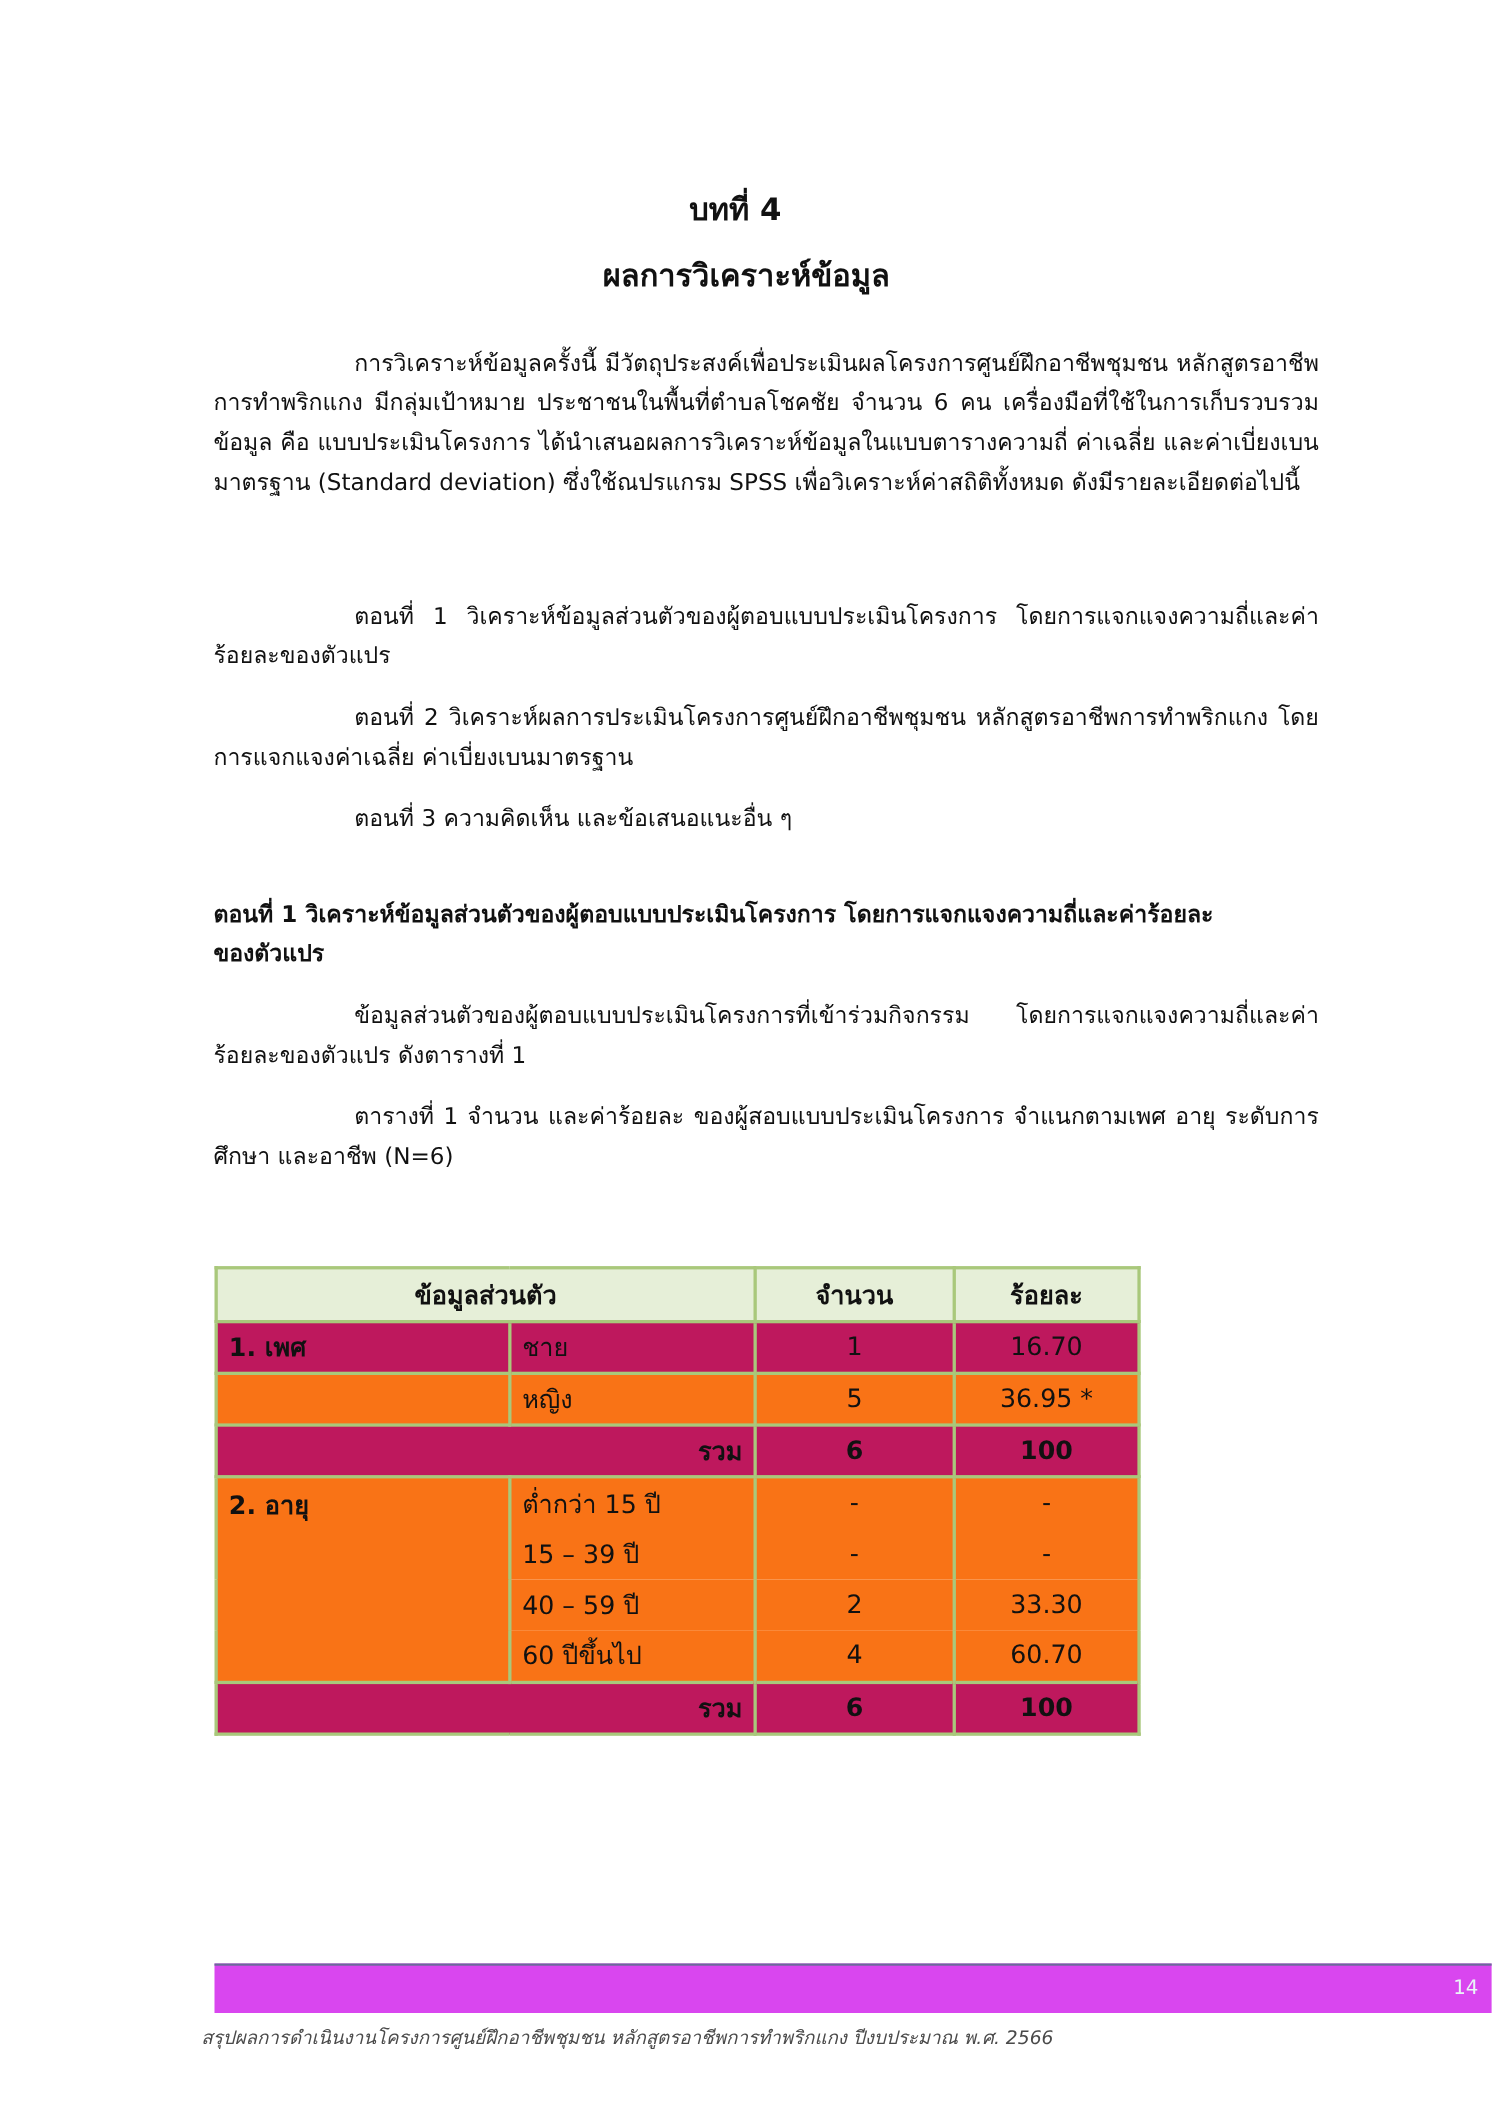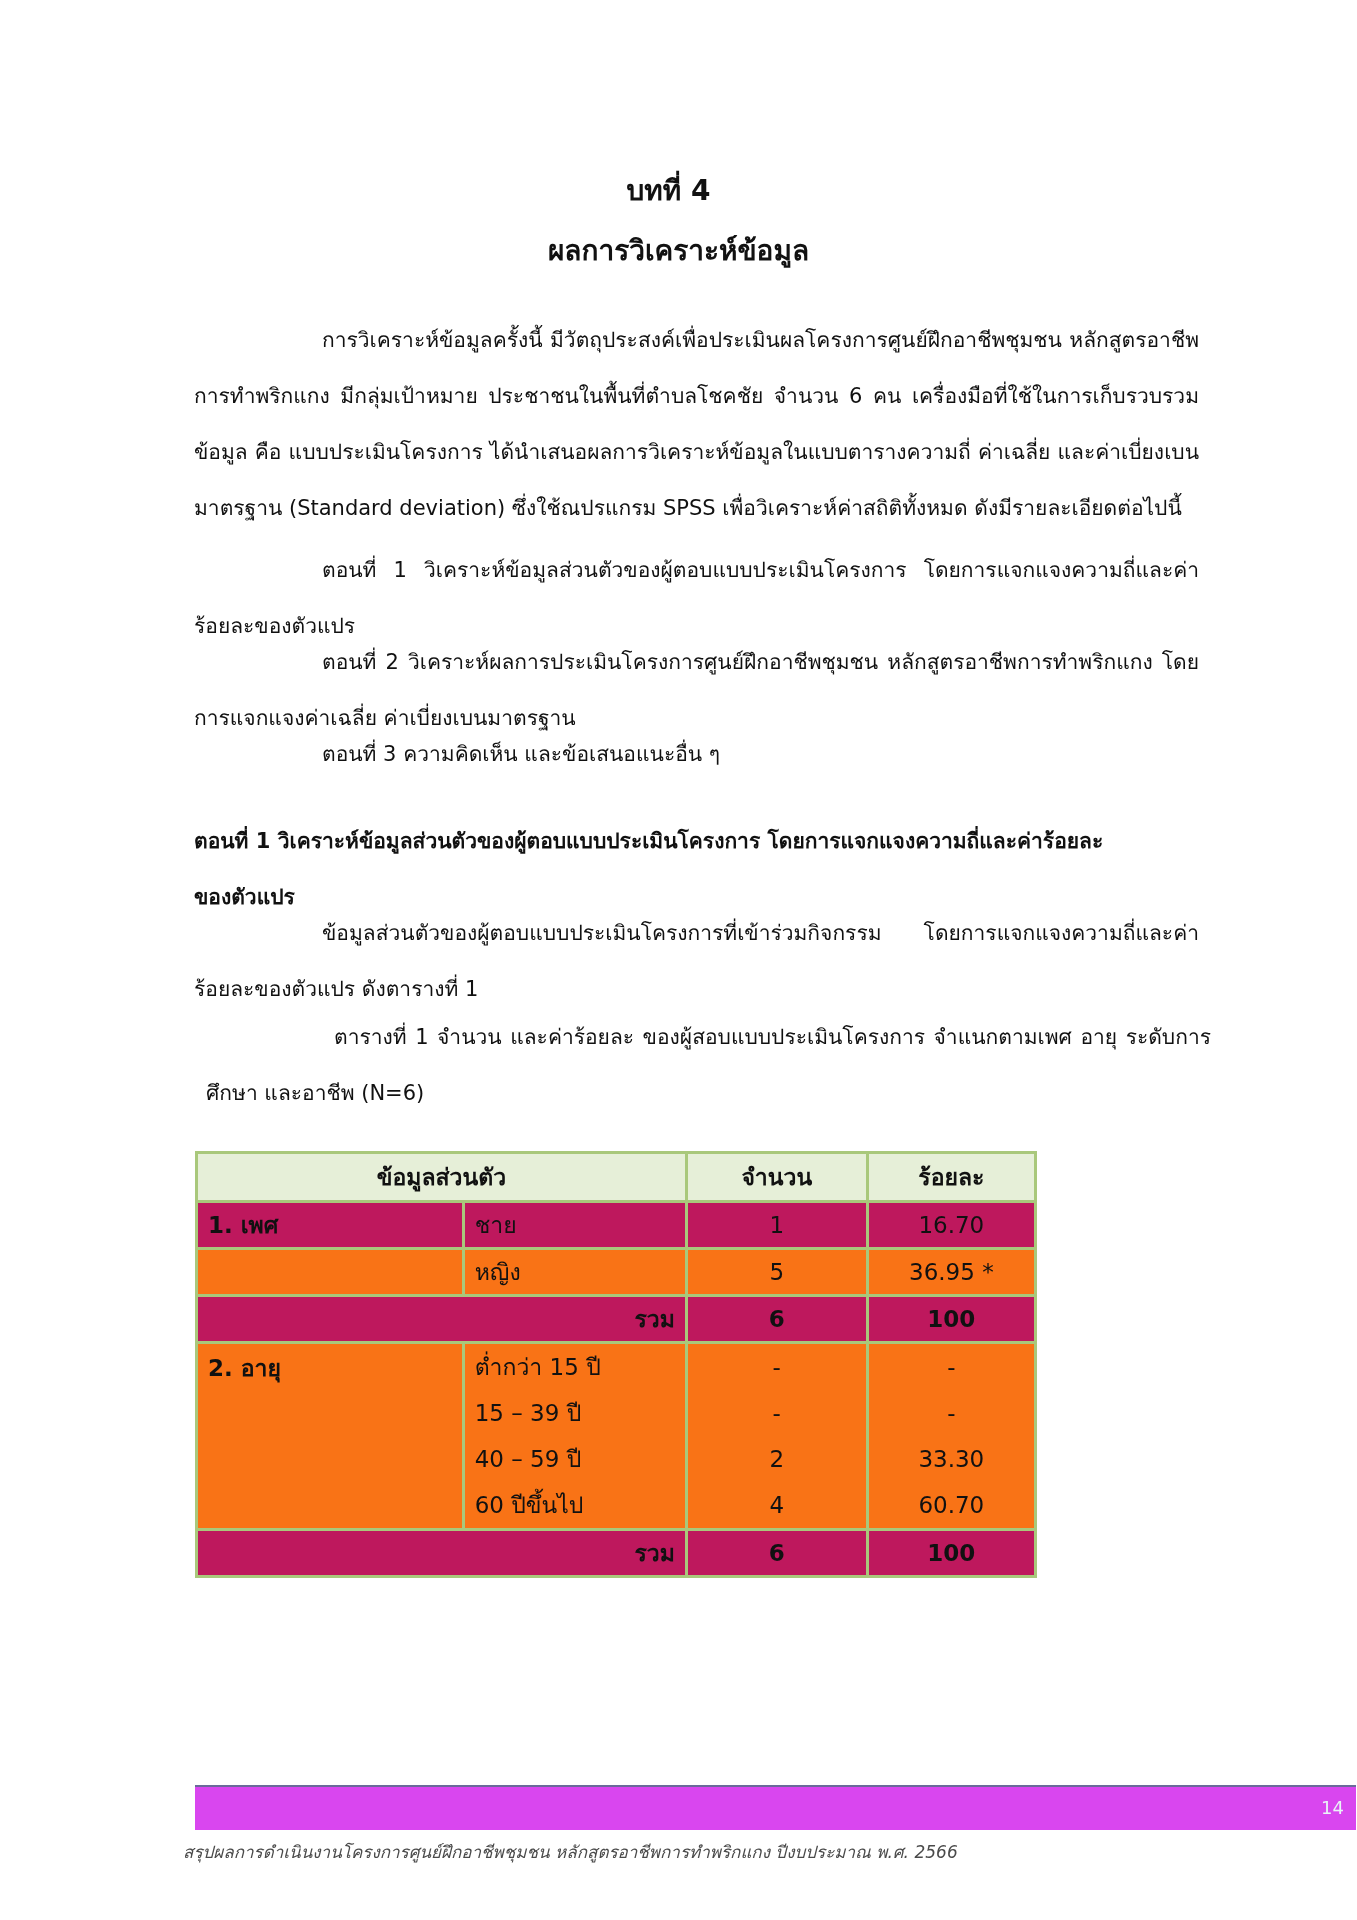--- a/index.html
+++ b/index.html
@@ -10,21 +10,21 @@
     .chapter-no {
       position: absolute; top: 168px; left: 0; width: 1337px; text-align: center;
       font-size: 28px; font-weight: bold;
     }
     .chapter-title {
       position: absolute; top: 228px; left: 0; width: 1357px; text-align: center;
       font-size: 28px; font-weight: bold;
     }
     .body-text {
       position: absolute; left: 194px; width: 1005px;
-      font-size: 21px; line-height: 56px; text-align: justify;
+      font-size: 21px; line-height: 36px; text-align: justify;
     }
     .indent { text-indent: 128px; }
     .p1 { top: 312px; }
     .p2 { top: 542px; }
     .p3 { top: 634px; }
     .p4 { top: 726px; }
     .h-sec { top: 813px; font-weight: bold; }
     .p5 { top: 905px; }
     .p6 { top: 997px; }
 
@@ -60,21 +60,21 @@
 
 <div class="chapter-no">บทที่  4</div>
 <div class="chapter-title">ผลการวิเคราะห์ข้อมูล</div>
 
 <p class="body-text indent p1" style="margin:0">การวิเคราะห์ข้อมูลครั้งนี้ มีวัตถุประสงค์เพื่อประเมินผลโครงการศูนย์ฝึกอาชีพชุมชน หลักสูตรอาชีพการทำพริกแกง  มีกลุ่มเป้าหมาย ประชาชนในพื้นที่ตำบลโชคชัย จำนวน 6 คน เครื่องมือที่ใช้ในการเก็บรวบรวมข้อมูล คือ แบบประเมินโครงการ ได้นำเสนอผลการวิเคราะห์ข้อมูลในแบบตารางความถี่ ค่าเฉลี่ย และค่าเบี่ยงเบนมาตรฐาน (Standard deviation) ซึ่งใช้ณปรแกรม SPSS เพื่อวิเคราะห์ค่าสถิติทั้งหมด ดังมีรายละเอียดต่อไปนี้</p>
 <p class="body-text indent p2" style="margin:0">ตอนที่ 1 วิเคราะห์ข้อมูลส่วนตัวของผู้ตอบแบบประเมินโครงการ โดยการแจกแจงความถี่และค่าร้อยละของตัวแปร</p>
 <p class="body-text indent p3" style="margin:0">ตอนที่ 2 วิเคราะห์ผลการประเมินโครงการศูนย์ฝึกอาชีพชุมชน หลักสูตรอาชีพการทำพริกแกง  โดยการแจกแจงค่าเฉลี่ย  ค่าเบี่ยงเบนมาตรฐาน</p>
 <p class="body-text indent p4" style="margin:0">ตอนที่ 3 ความคิดเห็น และข้อเสนอแนะอื่น ๆ</p>
 <p class="body-text h-sec" style="margin:0;width:920px;text-align:left">ตอนที่ 1 วิเคราะห์ข้อมูลส่วนตัวของผู้ตอบแบบประเมินโครงการ โดยการแจกแจงความถี่และค่าร้อยละของตัวแปร</p>
 <p class="body-text indent p5" style="margin:0">ข้อมูลส่วนตัวของผู้ตอบแบบประเมินโครงการที่เข้าร่วมกิจกรรม โดยการแจกแจงความถี่และค่าร้อยละของตัวแปร ดังตารางที่ 1</p>
-<p class="body-text indent p6" style="margin:12px">ตารางที่ 1 จำนวน และค่าร้อยละ ของผู้สอบแบบประเมินโครงการ จำแนกตามเพศ อายุ ระดับการศึกษา และอาชีพ (N=6)</p>
+<p class="body-text indent p6" style="margin:0">ตารางที่ 1 จำนวน และค่าร้อยละ ของผู้สอบแบบประเมินโครงการ จำแนกตามเพศ อายุ ระดับการศึกษา และอาชีพ (N=6)</p>
 
 <table class="data">
   <colgroup>
     <col style="width:335px">
       <col style="width:275px">
       <col style="width:210px">
       <col style="width:195px">
   </colgroup>
   <tbody>
       <tr>

